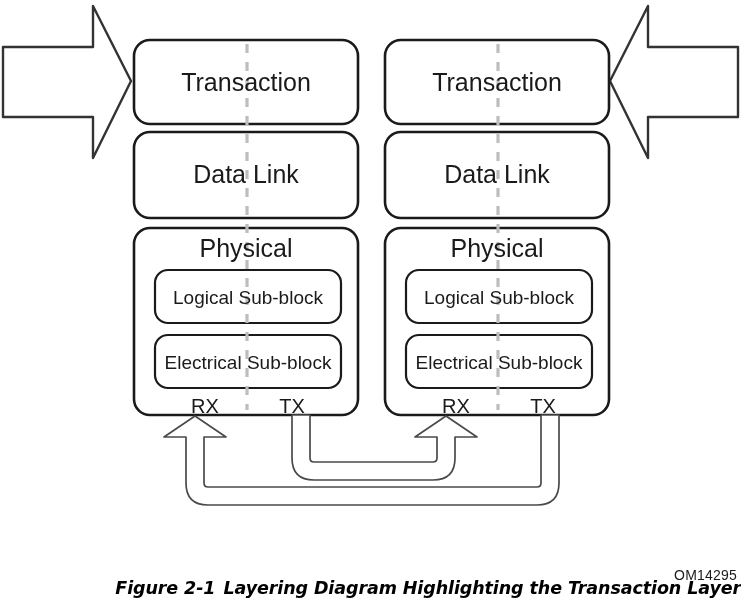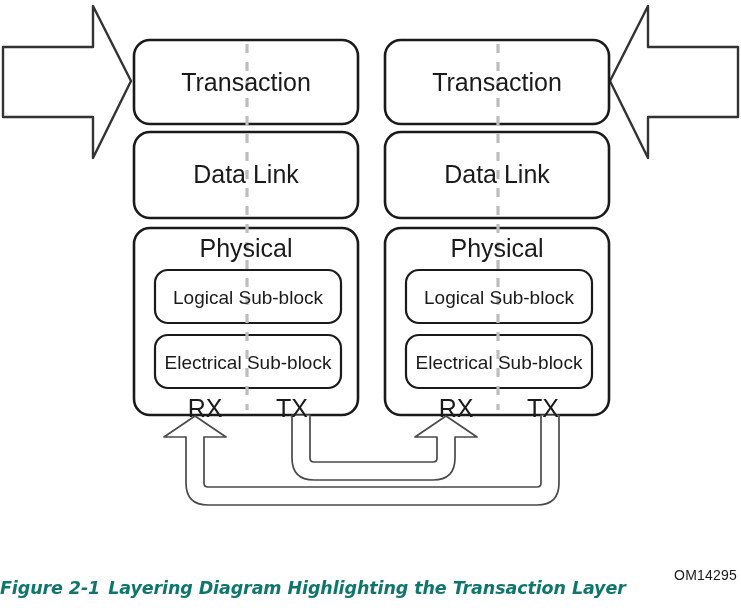--- a/index.html
+++ b/index.html
@@ -40,43 +40,43 @@
     line-height: 1;
   }
   .layer-title {
     font-size: 25px;
   }
   .sub-title {
     font-size: 19px;
     text-align: center;
   }
   .port-label {
-    font-size: 25px;
+    font-size: 20px;
   }
 
   .om-code {
     position: absolute;
     right: 4px;
     top: 543px;
     font-size: 14px;
     color: #1a1a1a;
     letter-spacing: 0.2px;
     margin-top: 24px;
   }
 
   .caption {
     position: absolute;
     left: 0;
     top: 578px;
     width: 741px;
-    text-align: left;
+    text-align: right;
     font-size: 17.5px;
     font-style: italic;
     font-weight: bold;
-    color: #0f766e;
+    color: #000000;
     font-family: "DejaVu Sans", sans-serif;
     letter-spacing: -0.1px;
   }
   .caption .fig-num { margin-right: 2px; }
 </style>
 </head>
 <body>
 
 <div id="diagram-root">
 

